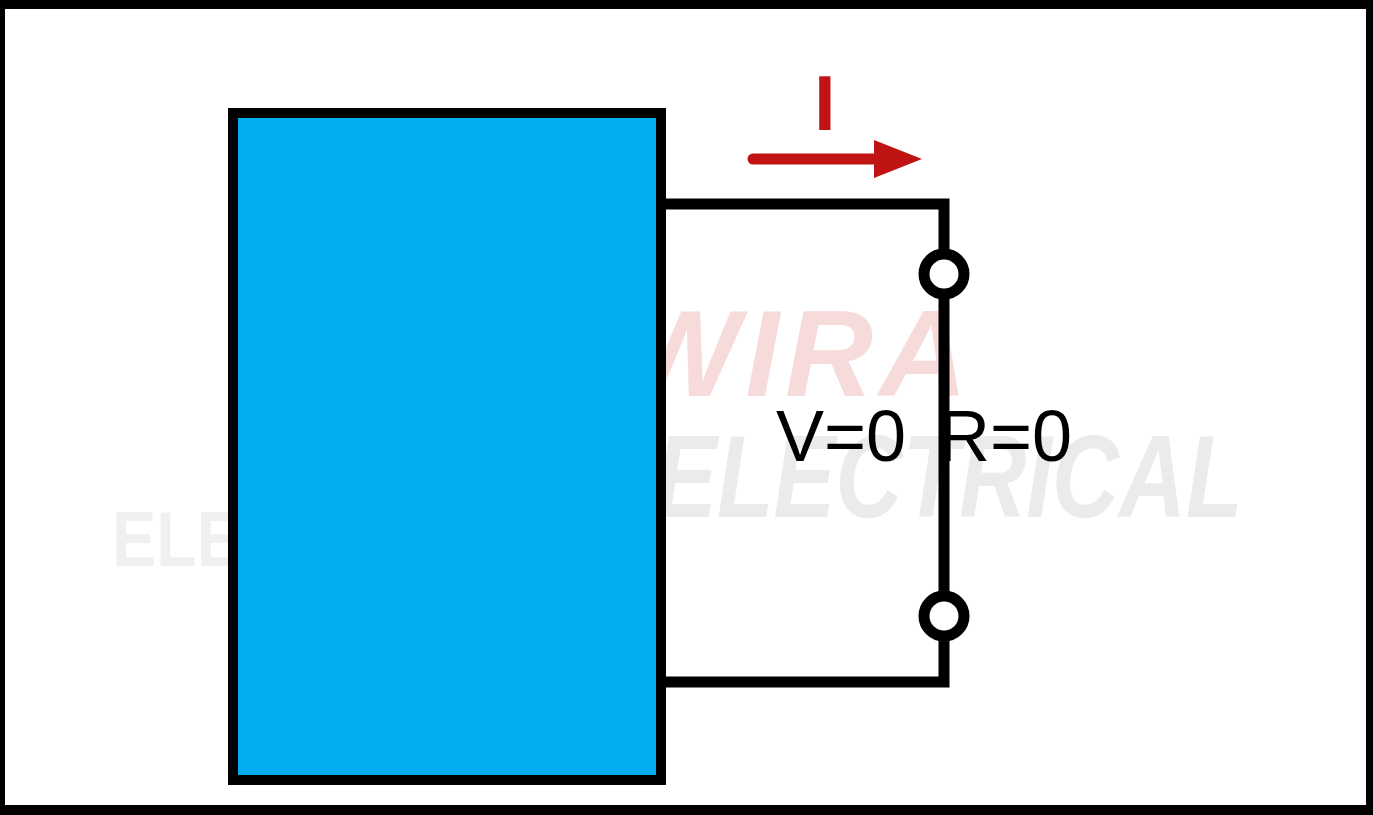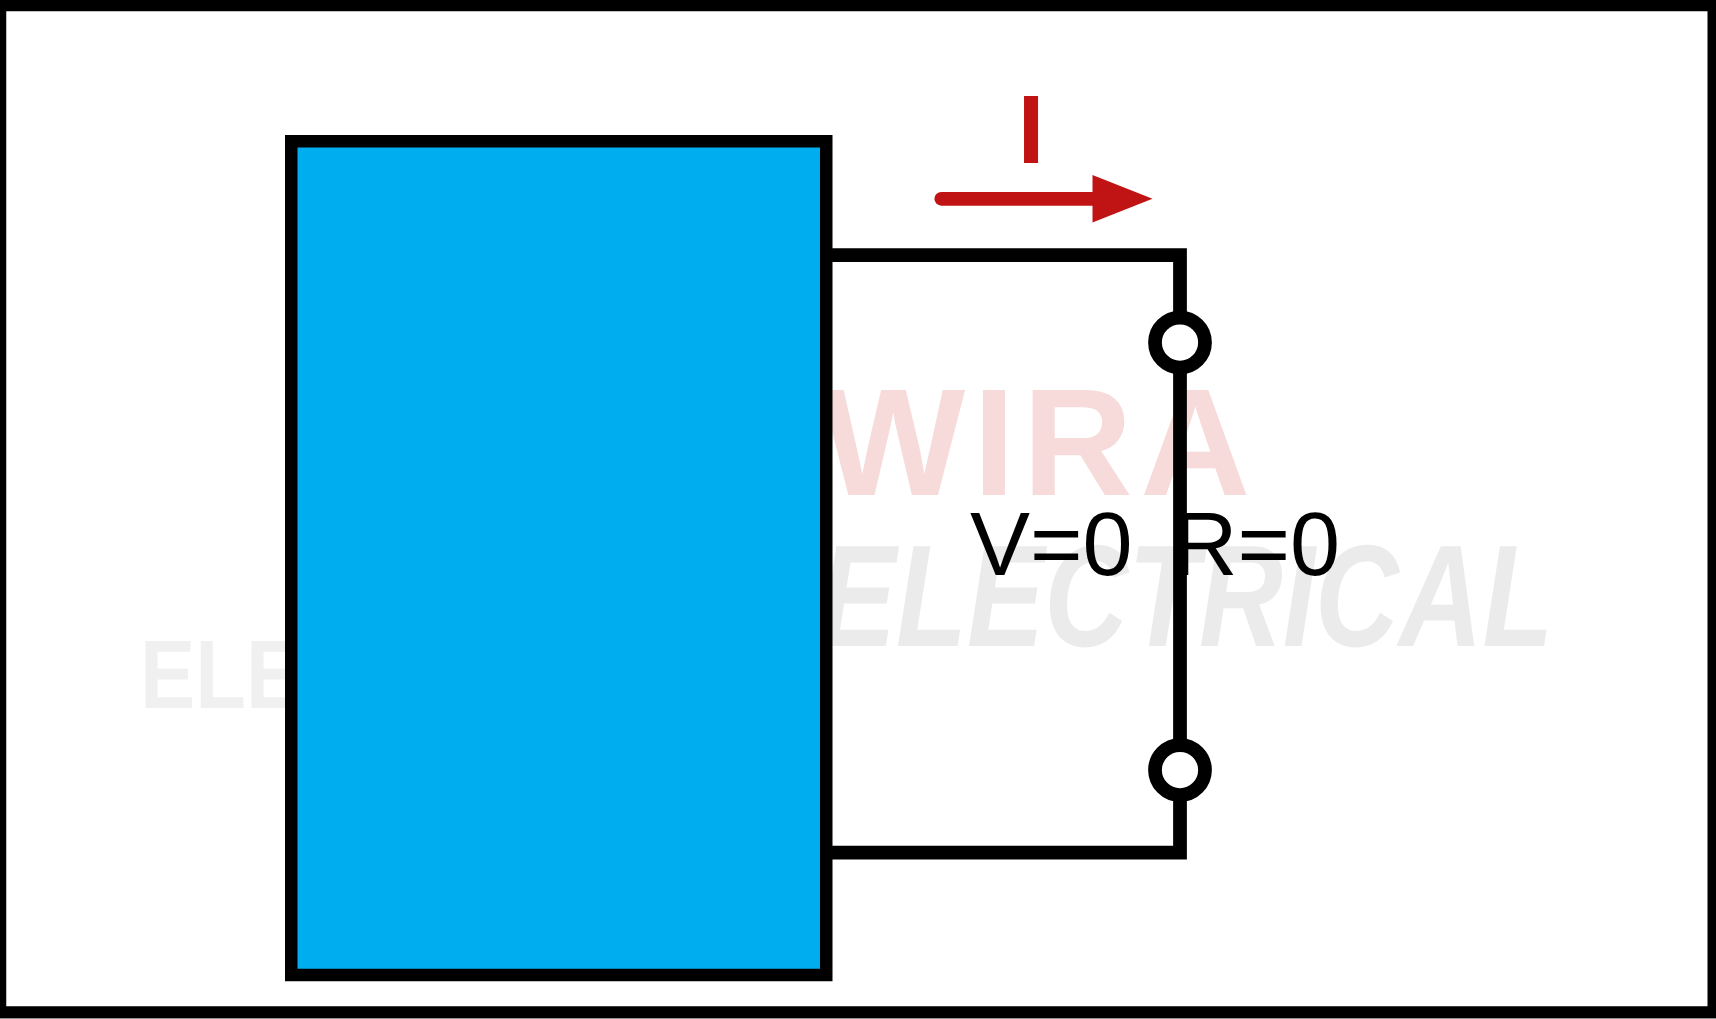--- a/index.html
+++ b/index.html
@@ -36,23 +36,24 @@
   }
   .wm-left {
     left: 112px;
     top: 500px;
     font-size: 78px;
     color: #f0f0f0;
     transform: scaleX(0.85);
     transform-origin: left center;
   }
   .wm-brand {
-    left: 657px;
+    left: 624px;
     top: 293px;
     font-size: 122px;
+    font-style: italic;
     letter-spacing: 6px;
     color: #f7dbdb;
   }
   .wm-suffix {
     left: 655px;
     top: 419px;
     font-size: 116px;
     font-style: italic;
     color: #ebebeb;
     transform: scaleX(0.80);

